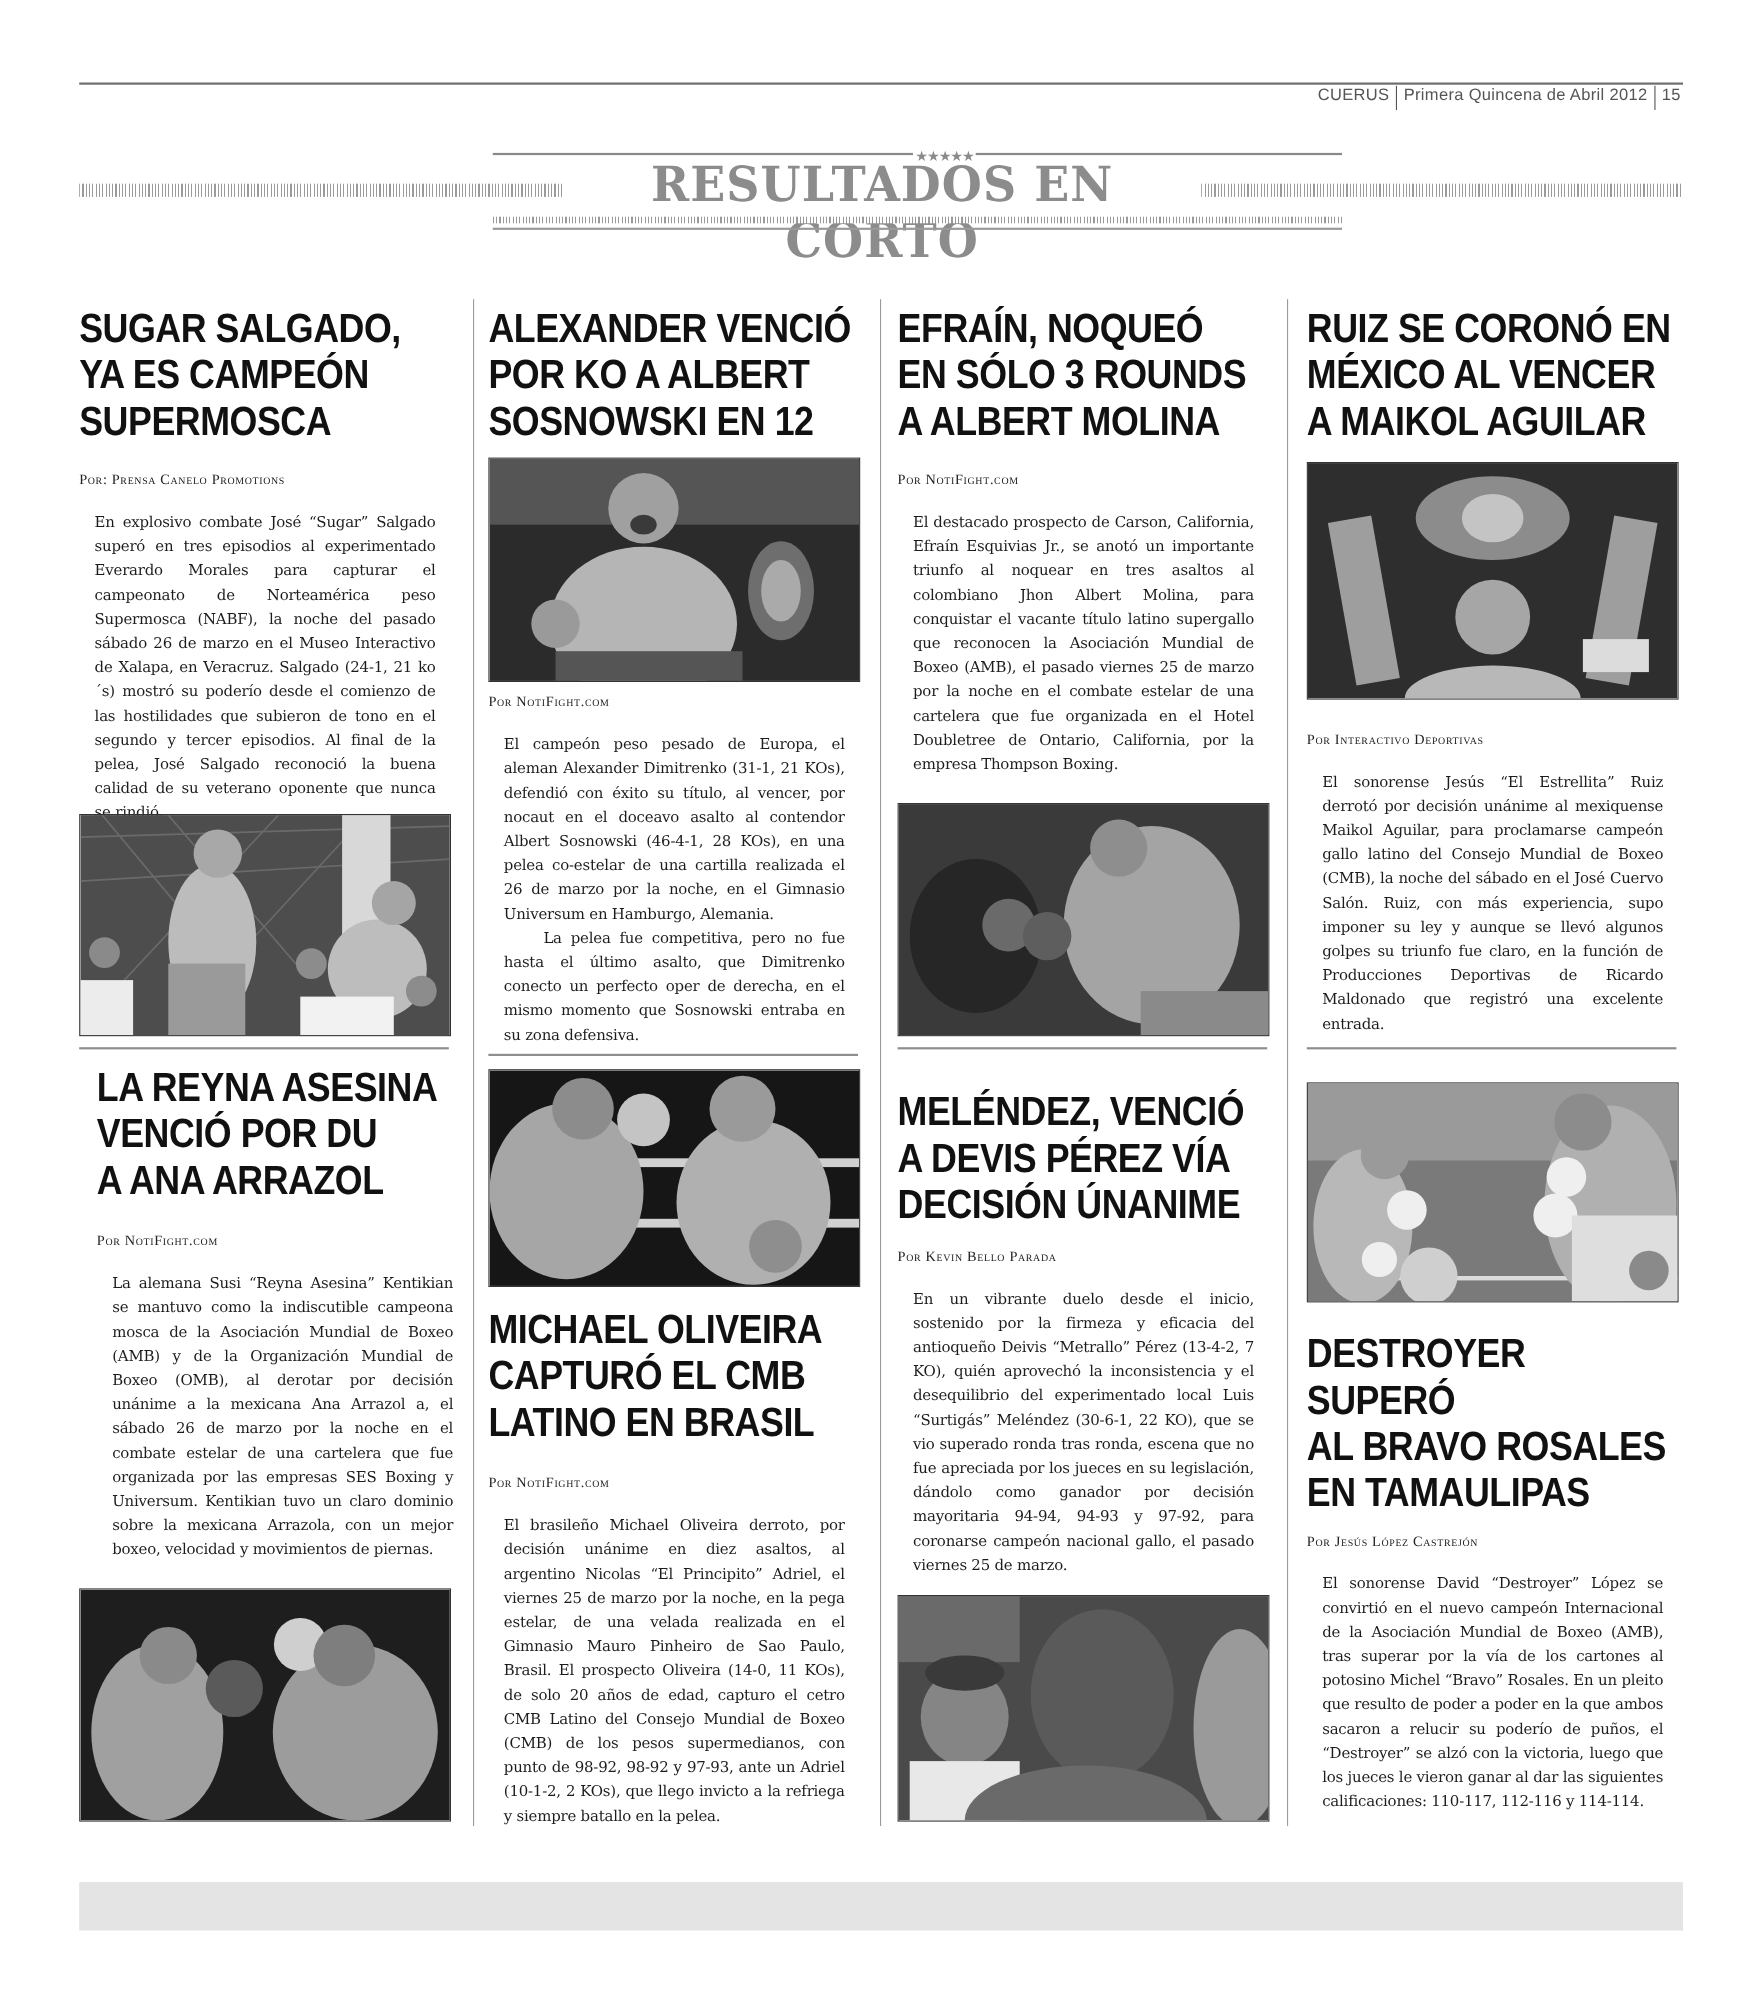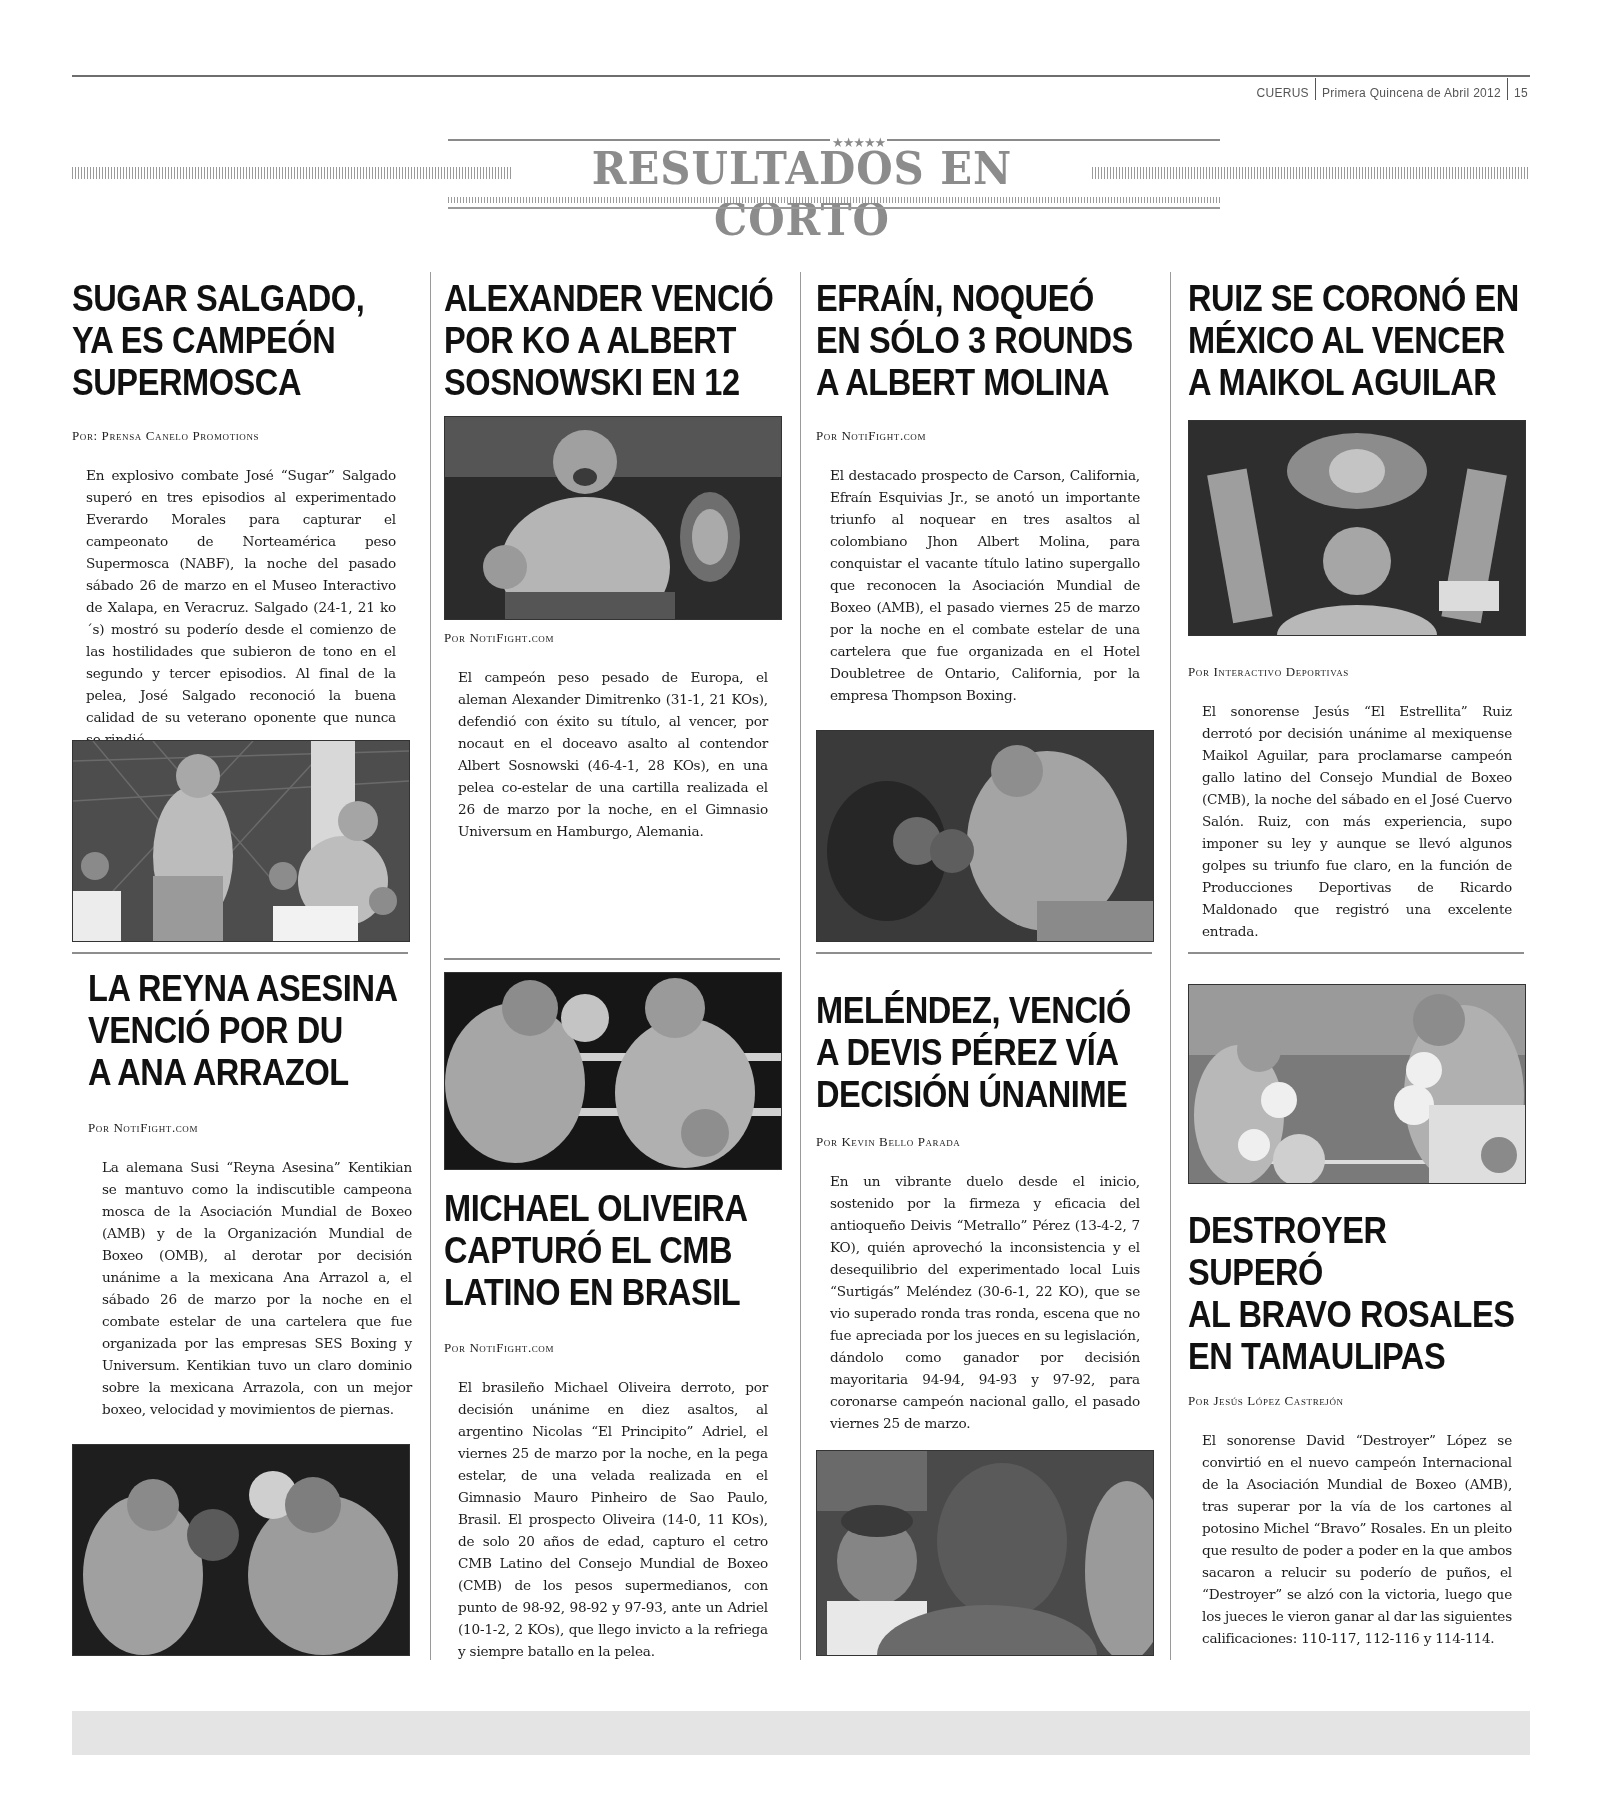--- a/index.html
+++ b/index.html
@@ -1,18 +1,18 @@
 <!DOCTYPE html>
 <html><head>
 <meta charset="utf-8">
 <style>
   html, body { margin:0; padding:0; background:#ffffff; }
   body { width:1600px; height:1818px; position:relative; overflow:hidden; color:#1c1c1c; }
   .top-rule { position:absolute; left:72px; top:75px; width:1458px; height:2px; background:#6e6e6e; }
-  .masthead { position:absolute; right:72px; top:78px; font-family:"Liberation Sans", sans-serif; font-size:12px; color:#555; letter-spacing:0.3px; display:flex; align-items:flex-end; }
+  .masthead { position:absolute; right:72px; top:78px; font-family:"Liberation Sans", sans-serif; font-size:15px; color:#555; letter-spacing:0.3px; display:flex; align-items:flex-start; }
   .masthead .sep { display:inline-block; width:1px; height:22px; background:#555; margin:0 6px; }
 
   .section-head { position:absolute; left:72px; top:135px; width:1458px; height:80px; }
   .sh-line-top { position:absolute; left:376px; top:4px; width:772px; height:2px; background:#8a8a8a; }
   .sh-stars { position:absolute; left:758px; top:0px; font-size:13px; color:#8a8a8a; letter-spacing:-1px; background:#fff; padding:0 2px; font-family:"DejaVu Sans", sans-serif; }
   .sh-hatch { position:absolute; height:12px; top:32px; background:repeating-linear-gradient(90deg,#9a9a9a 0 1px,#fff 1px 3px); }
   .sh-hatch.left { left:0; width:440px; }
   .sh-hatch.right { left:1020px; width:438px; }
   .sh-title { position:absolute; left:440px; top:8px; width:580px; text-align:center; font-family:"DejaVu Serif", serif; font-weight:bold; font-size:44px; color:#8c8c8c; letter-spacing:1px; transform:scaleX(0.95); }
   .sh-hatch-bottom { position:absolute; left:376px; top:62px; width:772px; height:6px; background:repeating-linear-gradient(90deg,#9a9a9a 0 1px,#fff 1px 3px); }
@@ -107,20 +107,21 @@
     <rect x="60" y="175" width="170" height="27" fill="#555"></rect>
     <ellipse cx="265" cy="120" rx="30" ry="45" fill="#6e6e6e"></ellipse>
     <ellipse cx="265" cy="120" rx="18" ry="28" fill="#aaa"></ellipse>
     <circle cx="60" cy="150" r="22" fill="#9a9a9a"></circle>
   </svg>
 </div>
 <div class="article" style="left:444px; top:630px;">
   <p class="byline">Por NotiFight.com</p>
   <p class="body" style="margin-top:20px">
     <span>El campeón peso pesado de Europa, el aleman Alexander Dimitrenko (31-1, 21 KOs), defendió con éxito su título, al vencer, por nocaut en el doceavo asalto al contendor Albert Sosnowski (46-4-1, 28 KOs), en una pelea co-estelar de una cartilla realizada el 26 de marzo por la noche, en el Gimnasio Universum en Hamburgo, Alemania.</span>
+    <span class="indent">La pelea fue competitiva, pero no fue hasta el último asalto, que Dimitrenko conecto un perfecto oper de derecha, en el mismo momento que Sosnowski entraba en su zona defensiva.</span>
   </p>
 </div>
 <div class="hr" style="left:444px; top:958px; width:336px;"></div>
 
 <div class="article" style="left:816px; top:278px;">
   <h2 class="headline">
     <div>EFRAÍN, NOQUEÓ</div>
       <div>EN SÓLO 3 ROUNDS</div>
       <div>A ALBERT MOLINA</div>
   </h2>

